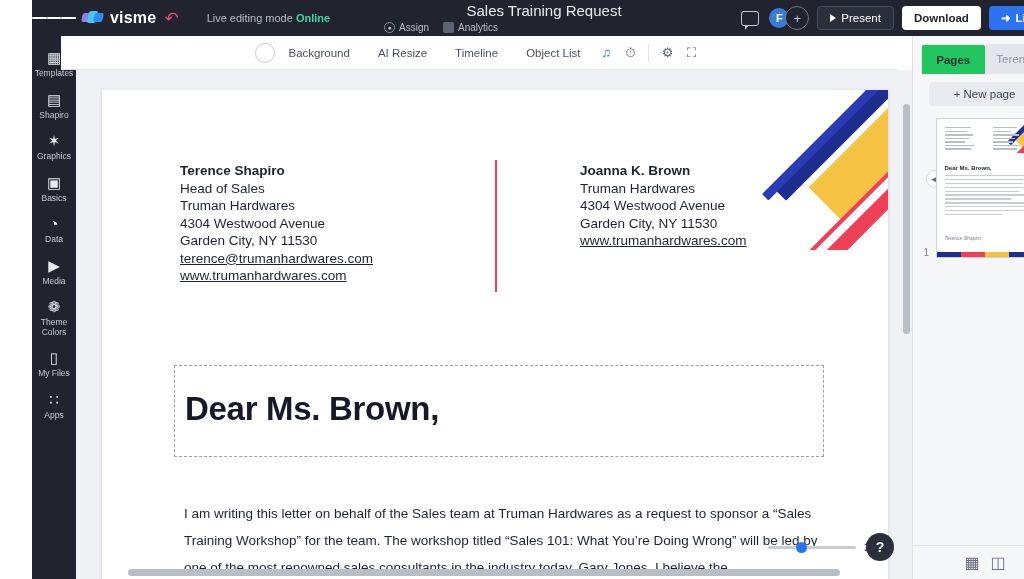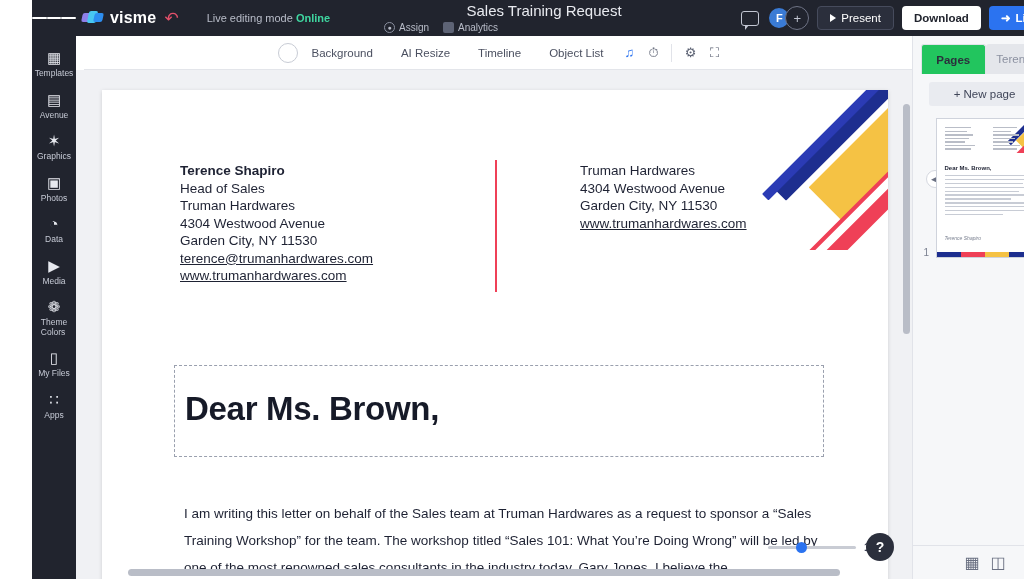--- a/index.html
+++ b/index.html
@@ -78,25 +78,25 @@
   .rail {
     position: absolute; left: 0; top: 36px; width: 44px; height: 543px;
     background: #21242e; display: flex; flex-direction: column; align-items: center;
     padding-top: 8px; gap: 2px;
   }
   .rail-item {
     width: 44px; padding: 6px 0 5px; display: flex; flex-direction: column;
     align-items: center; gap: 3px; cursor: pointer; color: #c7cbd6;
   }
   .rail-item .glyph { font-size: 15px; line-height: 16px; color: #e7e9ef; }
-  .rail-item .lbl { font-size: 8.5px; line-height: 9.5px; color: #c7cbd6; }
+  .rail-item .lbl { font-size: 8.5px; line-height: 9.5px; text-align: center; color: #c7cbd6; }
 
   
   .toolbar2 {
-    position: absolute; left: 52px; top: 36px; width: 836px; height: 34px;
+    position: absolute; left: 29px; top: 36px; width: 836px; height: 34px;
     background: #ffffff; border-bottom: 1px solid #e3e5ea;
     display: flex; align-items: center; justify-content: center; gap: 0px;
   }
   .t2-circle { width: 20px; height: 20px; border-radius: 50%; border: 1.5px solid #c8ccd5; }
   .t2-item { font-size: 11.5px; color: #4b5060; padding: 0 14px; cursor: pointer; }
   .t2-sep { width: 1px; height: 18px; background: #e1e3e9; margin: 0 6px; }
   .t2-icon { width: 24px; height: 22px; display:flex; align-items:center; justify-content:center; cursor:pointer; color:#5c6273; font-size: 13px; }
   .t2-music { color: #2b73f0; }
 
   
@@ -268,29 +268,29 @@
     </div>
   </div>
 
   <div class="rail">
     <div class="rail-item">
       <span class="glyph">▦</span>
       <span class="lbl">Templates</span>
     </div>
     <div class="rail-item">
       <span class="glyph">▤</span>
-      <span class="lbl">Avenue</span>
+      <span class="lbl">Shapiro</span>
     </div>
     <div class="rail-item">
       <span class="glyph">✶</span>
       <span class="lbl">Graphics</span>
     </div>
     <div class="rail-item">
       <span class="glyph">▣</span>
-      <span class="lbl">Photos</span>
+      <span class="lbl">Basics</span>
     </div>
     <div class="rail-item">
       <span class="glyph">◔</span>
       <span class="lbl">Data</span>
     </div>
     <div class="rail-item">
       <span class="glyph">▶</span>
       <span class="lbl">Media</span>
     </div>
     <div class="rail-item">
@@ -338,20 +338,21 @@
         <div>Truman Hardwares</div>
         <div>4304 Westwood Avenue</div>
         <div>Garden City, NY 11530</div>
         <div><a>terence@trumanhardwares.com</a></div>
         <div><a>www.trumanhardwares.com</a></div>
       </div>
 
       <div class="divider-v"></div>
 
       <div class="hdr-block hdr-right">
+        <div class="nm">Joanna K. Brown</div>
         <div>Truman Hardwares</div>
         <div>4304 Westwood Avenue</div>
         <div>Garden City, NY 11530</div>
         <div><a>www.trumanhardwares.com</a></div>
       </div>
 
       <div class="salutation-box">
         <div class="salutation">Dear Ms. Brown,</div>
       </div>
 

